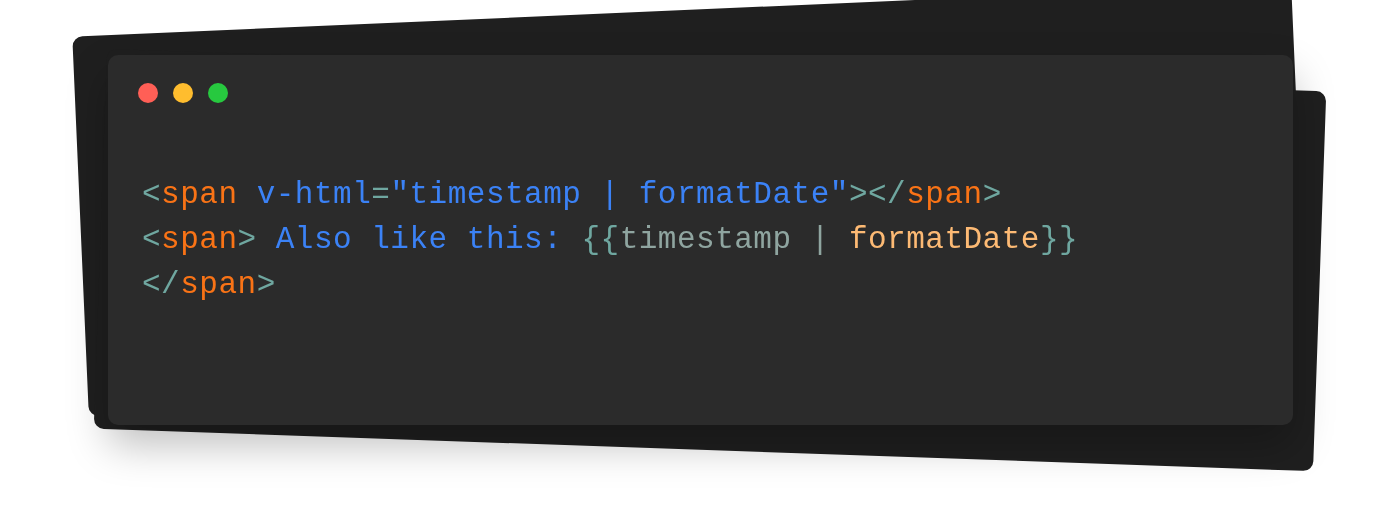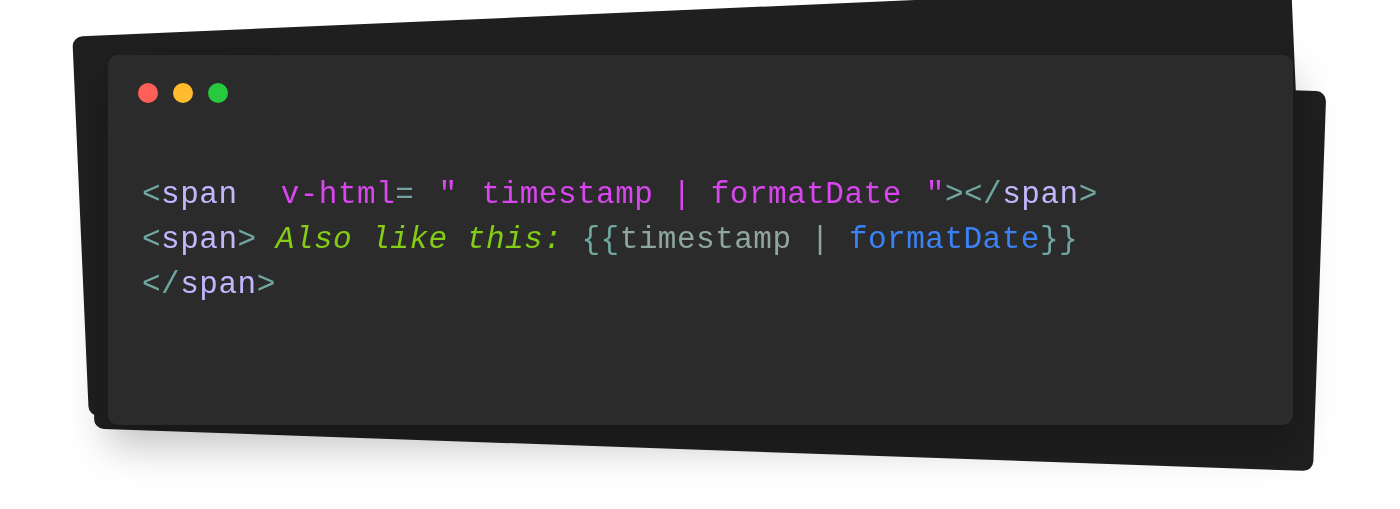--- a/index.html
+++ b/index.html
@@ -55,27 +55,27 @@
   .yellow { background: #ffbd2e; }
   .green  { background: #27c93f; }
   .code {
     padding: 60px 34px 30px;
     font-size: 31px;
     line-height: 1.45;
     white-space: pre;
     color: #eae6d6;
     letter-spacing: 0.5px;
   }
-  .c-tag   { color: #c4b5fd; }   
-  .c-attr  { color: #d946ef; margin-left: 24px; }   
+  .c-tag   { color: #f97316; }   
+  .c-attr  { color: #3b82f6; }   
   .c-punct { color: #6fa7a0; }   
-  .c-text  { color: #84cc16; font-style: italic; }   
+  .c-text  { color: #3b82f6; }   
   .c-var   { color: #8fa5a0; text-align: center; }   
   .c-pipe  { color: #8fa5a0; }   
-  .c-fn    { color: #3b82f6; }   
+  .c-fn    { color: #fdba74; }   
   .c-brace { color: #6fa7a0; }   
 </style>
 </head>
 <body>
 
 <div class="shadow-card shadow-1"></div>
 <div class="shadow-card shadow-2"></div>
 
 <div class="editor-window">
   <div class="titlebar">

